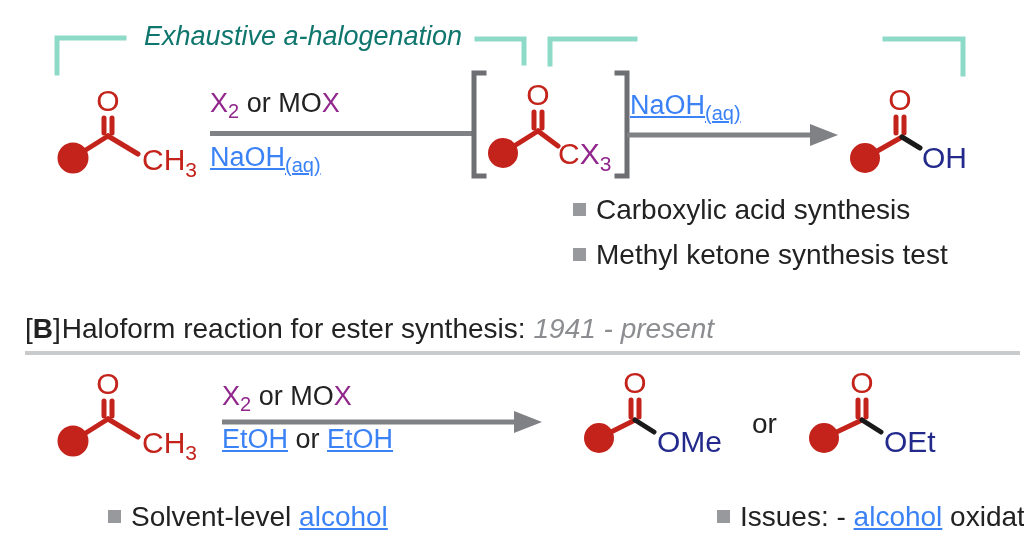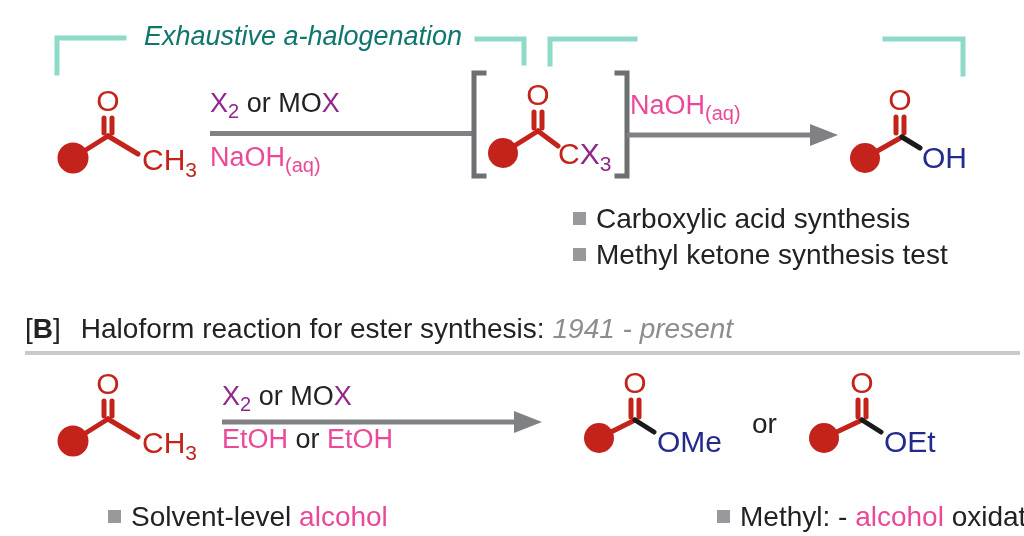--- a/index.html
+++ b/index.html
@@ -10,33 +10,33 @@
   .abs{position:absolute;}
   .scope-label{
     position:absolute;font-style:italic;font-size:27px;color:#0f766e;
     text-align:center;white-space:nowrap;line-height:1.1;
   }
   .reagent{
     position:absolute;font-size:27px;text-align:left;white-space:nowrap;line-height:1.15;color:#222;
   }
   .sub{font-size:20px;vertical-align:-6px;}
   .purple{color:#91278d;}
-  .navy{color:#ec4899;}
+  .navy{color:#3b82f6;text-decoration:underline;}
   .red{color:#c3231b;}
   .blk{color:#222;}
   .hline{position:absolute;background:#808184;height:5px;}
   .rule{position:absolute;background:#c9cacb;height:4px;}
   .bullet-row{
     position:absolute;display:flex;align-items:flex-start;gap:10px;
     font-size:28px;white-space:nowrap;line-height:1.15;color:#222;
   }
   .sq{width:13px;height:13px;background:#97999c;margin-top:9px;flex:none;}
   .b-header{position:absolute;font-size:28px;white-space:nowrap;line-height:1.2;color:#222;}
   .b-header .tag{font-weight:bold;}
-  .b-header .title{margin-left:20px;}
+  .b-header .title{margin-left:1px;}
   .b-header .era{margin-left:8px;font-style:italic;color:#8b8d90;}
   .or-word{position:absolute;font-size:28px;color:#222;}
   svg{position:absolute;overflow:visible;}
   svg text{font-family:"Liberation Sans",sans-serif;font-size:30px;}
   .svgsub{font-size:21px;}
   .f-red{fill:#c3231b;}
   .f-purple{fill:#91278d;}
   .f-navy{fill:#232a8c;}
   .bond-red{stroke:#c3231b;stroke-width:5;stroke-linecap:round;fill:none;}
   .bond-blk{stroke:#1a1a1a;stroke-width:5;stroke-linecap:round;fill:none;}
@@ -99,21 +99,21 @@
   <svg class="abs" style="left:838px;top:76px" width="182" height="104">
     <circle cx="27" cy="82" r="15" fill="#c3231b"></circle>
     <line class="bond-red" x1="27" y1="82" x2="64" y2="61"></line>
     <line class="bond-red" x1="58" y1="57" x2="58" y2="41"></line>
     <line class="bond-red" x1="66" y1="57" x2="66" y2="41"></line>
     <line class="bond-blk" x1="64" y1="61" x2="82" y2="72"></line>
     <text x="62" y="34" text-anchor="middle" class="f-red">O</text>
     <text x="84" y="92" class="f-navy">OH</text>
   </svg>
 
-  <div class="bullet-row" style="left:573px;top:203px">
+  <div class="bullet-row" style="left:573px;top:194px">
     <span class="sq"></span>
     <span>Carboxylic acid synthesis</span>
   </div>
   <div class="bullet-row" style="left:573px;top:239px">
     <span class="sq"></span>
     <span>Methyl ketone synthesis test</span>
   </div>
 
   <div class="b-header" style="left:25px;top:312px"><span>[</span><span class="tag">B</span><span>]</span><span class="title">Haloform reaction for ester synthesis:</span><span class="era">1941 - present</span></div>
   <div class="rule" style="left:25px;top:351px;width:995px"></div>
@@ -156,16 +156,16 @@
     <text x="65" y="31" text-anchor="middle" class="f-red">O</text>
     <text x="87" y="90" class="f-navy">OEt</text>
   </svg>
 
   <div class="bullet-row" style="left:108px;top:501px">
     <span class="sq"></span>
     <span><span class="blk">Solvent-level </span><span class="navy">alcohol</span></span>
   </div>
   <div class="bullet-row" style="left:717px;top:501px">
     <span class="sq"></span>
-    <span><span class="blk">Methyl: - </span><span class="navy">alcohol</span><span class="blk"> oxidation</span></span>
+    <span><span class="blk">Issues: - </span><span class="navy">alcohol</span><span class="blk"> oxidation</span></span>
   </div>
 
 </div>
 
 </body></html>

